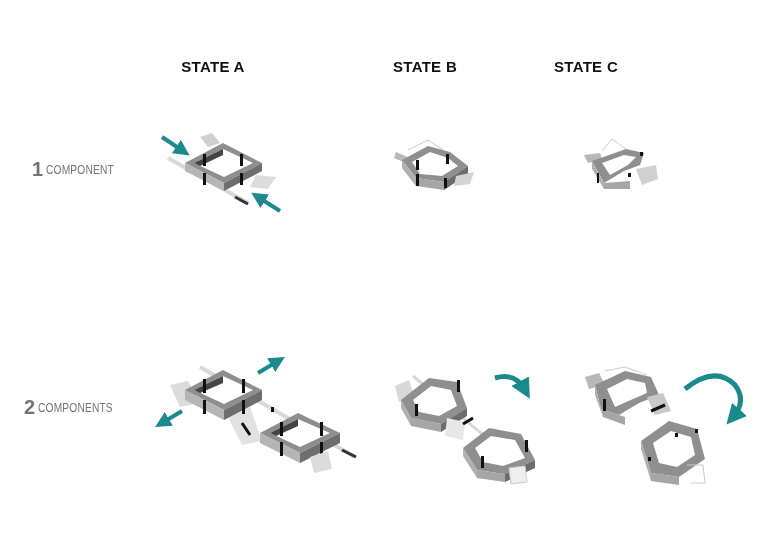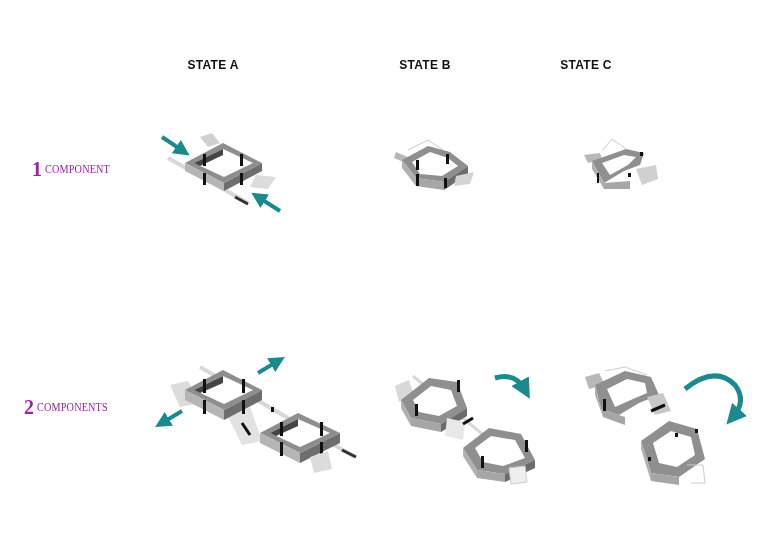--- a/index.html
+++ b/index.html
@@ -1,20 +1,20 @@
 <!DOCTYPE html>
 <html><head>
 <meta charset="utf-8">
 <style>
   html, body { margin:0; padding:0; background:#ffffff; }
   body { width:768px; height:543px; position:relative; overflow:hidden;
          font-family:"Liberation Sans", sans-serif; }
-  .col-header { position:absolute; top:58px; font-weight:bold; font-size:12px;
+  .col-header { position:absolute; top:58px; font-weight:bold; font-size:15px;
                 letter-spacing:0.3px; color:#111; transform:translateX(-50%); white-space:nowrap; }
-  .row-label { position:absolute; font-family:Liberation Serif, serif; color:#a21caf;
+  .row-label { position:absolute; font-family:Liberation Sans, sans-serif; color:#737373;
                white-space:nowrap; }
   .row-label .num { font-size:20px; font-weight:bold; vertical-align:middle; }
   .row-label .txt { font-size:12px; transform:scaleX(0.85); display:inline-block;
                     transform-origin:left center; vertical-align:middle; margin-left:3px; letter-spacing:0.2px;}
   .fig { position:absolute; }
   svg { overflow:visible; }
 </style>
 </head>
 <body>
 

